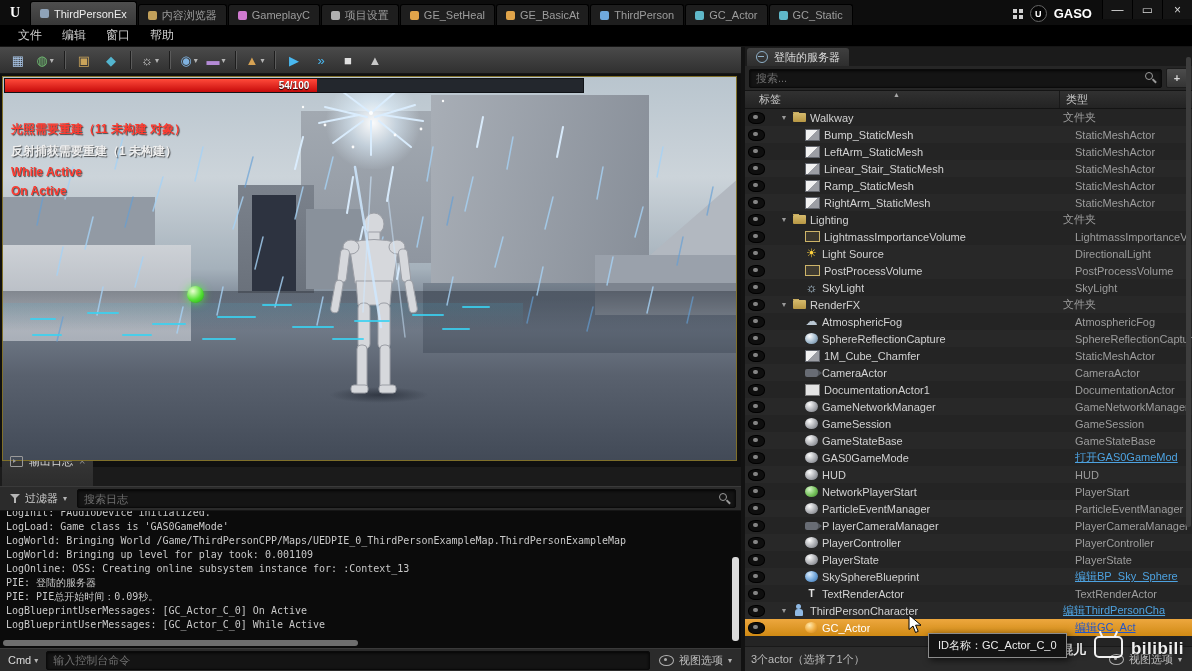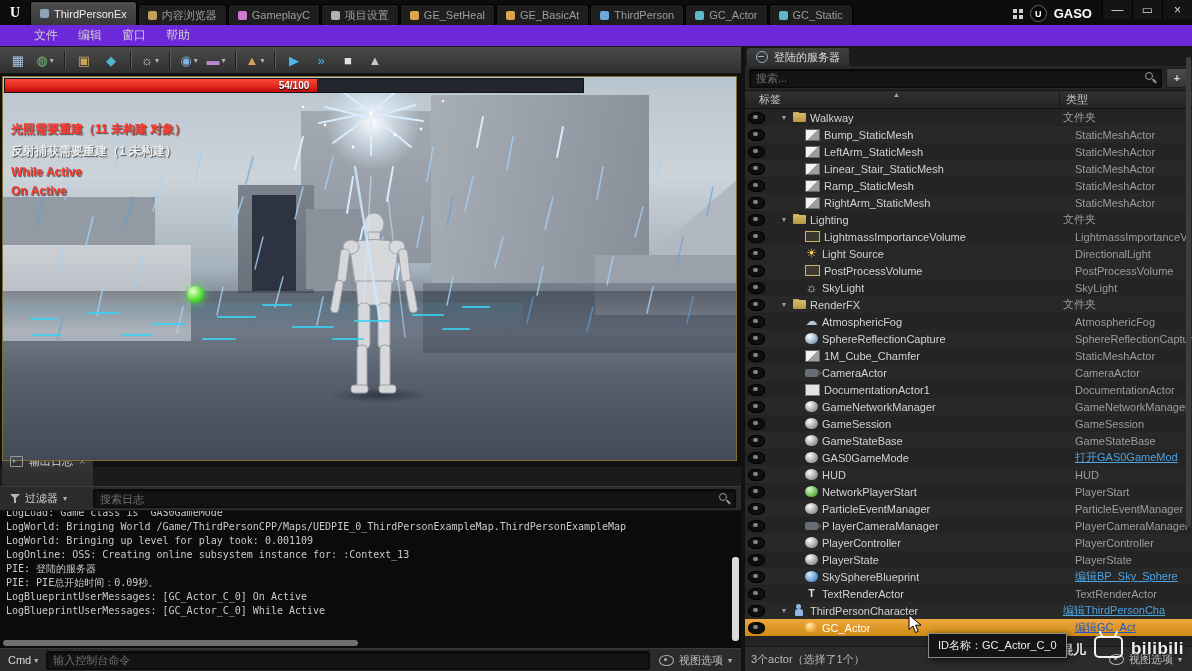--- a/index.html
+++ b/index.html
@@ -22,21 +22,21 @@
                linear-gradient(#cfcfcf,#cfcfcf) 6px 0/4px 4px no-repeat,
                linear-gradient(#cfcfcf,#cfcfcf) 0 6px/4px 4px no-repeat,
                linear-gradient(#cfcfcf,#cfcfcf) 6px 6px/4px 4px no-repeat;}
   .ueball{width:15px;height:15px;border-radius:50%;background:#060606;border:1px solid #666;color:#fff;
           font-size:9px;font-weight:bold;display:flex;align-items:center;justify-content:center;}
   .winbtns{display:flex;align-self:flex-start;}
   .winbtn{width:29px;height:19px;display:flex;align-items:center;justify-content:center;color:#d8d8d8;
           font-size:12px;background:#141414;border-left:1px solid #000;}
 
   
-  .menubar{height:21px;background:#6d28d9;border-bottom:1px solid #151515;display:flex;align-items:center;padding-left:24px;}
+  .menubar{height:21px;background:#000000;border-bottom:1px solid #151515;display:flex;align-items:center;padding-left:8px;}
   .menuitem{padding:2px 10px;font-size:12px;color:#cfcfcf;}
 
   
   .mainrow{display:flex;height:624px;}
   .leftcol{width:741px;display:flex;flex-direction:column;}
   .gapcol{width:4px;background:#121212;}
   .outliner{flex:1;display:flex;flex-direction:column;background:#262626;position:relative;min-width:0;}
 
   
   .toolbar{height:26px;background:linear-gradient(#4a4a4a,#303030);border-bottom:1px solid #161616;
@@ -65,21 +65,21 @@
   
   .logpanel{flex:1;display:flex;flex-direction:column;background:#262626;min-height:0;}
   .logtabs{height:19px;background:#1b1b1b;display:flex;align-items:flex-end;padding-left:2px;}
   .logtab{height:18px;background:linear-gradient(#3d3d3d,#2d2d2d);border-radius:3px 3px 0 0;
           display:flex;align-items:center;gap:6px;padding:16px 8px;font-size:11px;color:#d5d5d5;}
   .termicon{width:11px;height:9px;border:1px solid #9a9a9a;border-radius:1px;position:relative;}
   .termicon::after{content:"";position:absolute;left:2px;top:2px;border-left:3px solid #9a9a9a;
                    border-top:2px solid transparent;border-bottom:2px solid transparent;}
   .tabclose{color:#8f8f8f;font-size:11px;}
   .filterrow{height:23px;background:#2b2b2b;border-top:1px solid #3a3a3a;border-bottom:1px solid #161616;
-             display:flex;align-items:center;gap:21px;padding:0 5px;}
+             display:flex;align-items:center;gap:5px;padding:0 5px;}
   .filterbtn{display:flex;align-items:center;gap:5px;font-size:11px;color:#cfcfcf;padding:1px 5px;}
   .funnelwrap{position:relative;width:10px;height:9px;}
   .funnelwrap::before{content:"";position:absolute;left:0;top:0;border-left:5px solid transparent;
       border-right:5px solid transparent;border-top:5px solid #b5b5b5;}
   .funnelwrap::after{content:"";position:absolute;left:4px;top:4px;width:2px;height:5px;background:#b5b5b5;}
   .caret{font-size:8px;color:#b5b5b5;}
   .searchwrap{position:relative;flex:1;display:flex;align-items:center;}
   .searchinput{width:100%;height:17px;background:#141414;border:1px solid #0a0a0a;border-radius:2px;
       box-shadow:inset 0 1px 3px rgba(0,0,0,.8);color:#ddd;font-size:11px;padding:0 18px 0 6px;outline:none;
       font-family:"Liberation Sans","DejaVu Sans",sans-serif;}
@@ -440,20 +440,21 @@
             <span>过滤器</span>
             <span class="caret">▾</span>
           </div>
           <div class="searchwrap">
             <input class="searchinput" placeholder="搜索日志" style="">
             <span class="mag"></span>
           </div>
         </div>
         <div class="logarea">
           <div class="loglines">
+              <div class="logline">LogInit: FAudioDevice initialized.</div>
               <div class="logline">LogLoad: Game class is 'GAS0GameMode'</div>
               <div class="logline">LogWorld: Bringing World /Game/ThirdPersonCPP/Maps/UEDPIE_0_ThirdPersonExampleMap.ThirdPersonExampleMap</div>
               <div class="logline">LogWorld: Bringing up level for play took: 0.001109</div>
               <div class="logline">LogOnline: OSS: Creating online subsystem instance for: :Context_13</div>
               <div class="logline">PIE: 登陆的服务器</div>
               <div class="logline">PIE: PIE总开始时间：0.09秒。</div>
               <div class="logline">LogBlueprintUserMessages: [GC_Actor_C_0] On Active</div>
               <div class="logline">LogBlueprintUserMessages: [GC_Actor_C_0] While Active</div>
             </div>
           <div class="vsb"></div>

